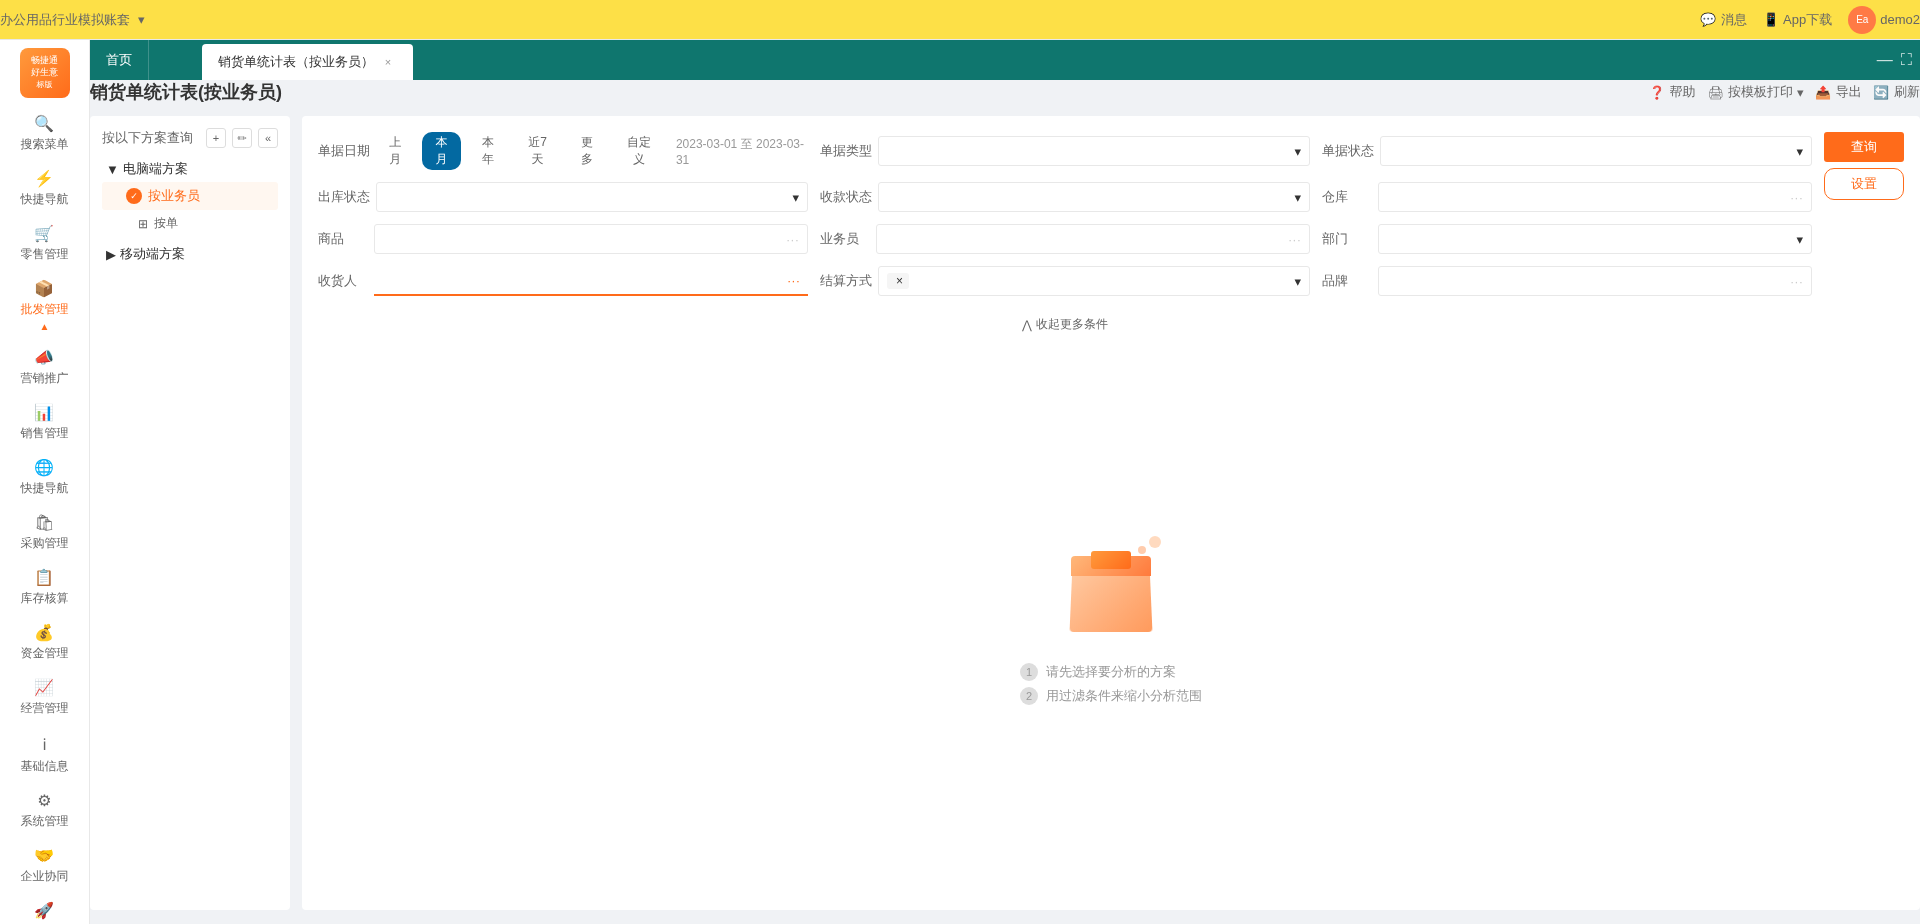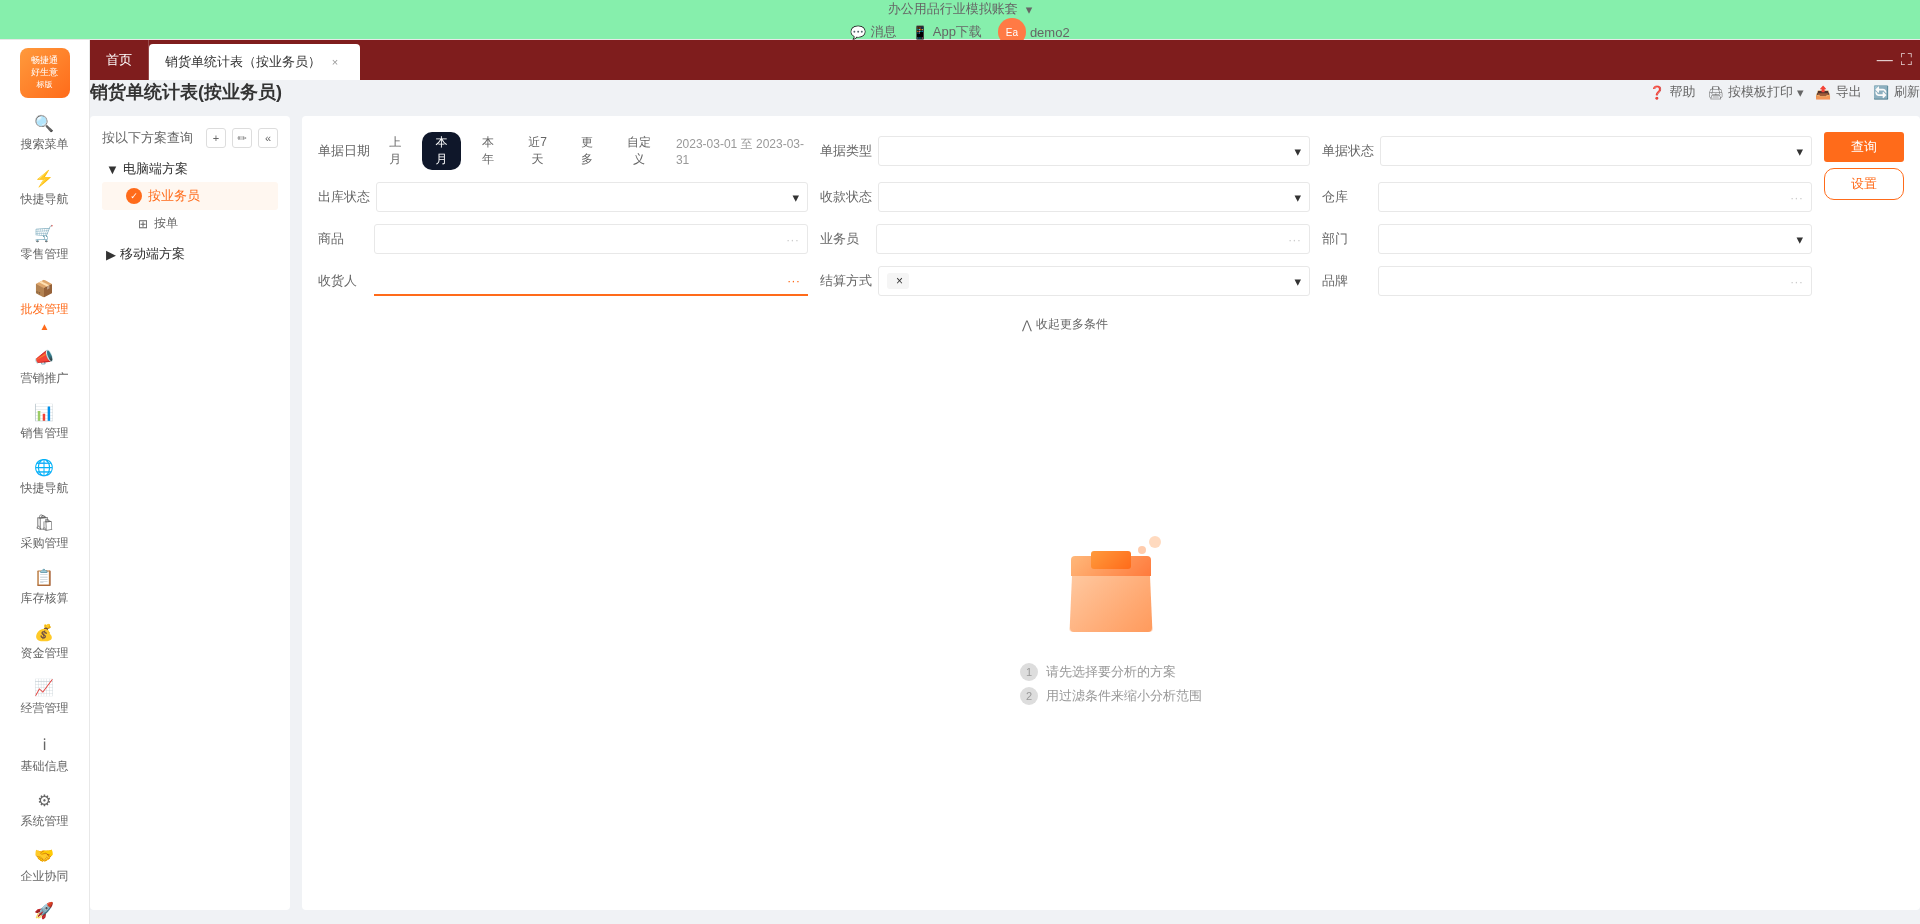--- a/index.html
+++ b/index.html
@@ -1,19 +1,19 @@
 <!DOCTYPE html>
 <html><head>
   <meta charset="utf-8">
   <style>
     * { box-sizing: border-box; margin: 0; padding: 0; font-family: 'Microsoft YaHei', sans-serif; }
     body { background: #f5f5f5; font-size: 13px; color: #333; display: flex; flex-direction: column; height: 924px; overflow: hidden; }
 
     
-    .top-bar { height: 40px; background: #86efac; display: flex; align-items: center; padding: 0 0; border-bottom: 1px solid #e8e8e8; justify-content: space-between; flex-direction: column; }
+    .top-bar { height: 40px; background: #fde047; display: flex; align-items: center; padding: 0 0; border-bottom: 1px solid #e8e8e8; justify-content: space-between; }
     .top-bar-left { display: flex; align-items: center; gap: 8px; color: #666; font-size: 13px; }
     .top-bar-right { display: flex; align-items: center; gap: 16px; }
     .top-bar-right .icon-btn { display: flex; align-items: center; gap: 4px; color: #666; font-size: 13px; cursor: pointer; }
 
     
     .avatar { width: 28px; height: 28px; border-radius: 50%; background: #ff7a45; display: flex; align-items: center; justify-content: center; color: #fff; font-size: 12px; overflow: hidden; }
 
     
     .main-wrapper { display: flex; flex: 1; overflow: hidden; }
 
@@ -22,23 +22,23 @@
     .sidebar-logo { width: 56px; height: 56px; margin-bottom: 8px; display: flex; align-items: center; justify-content: center; }
     .sidebar-logo-img { width: 50px; height: 50px; background: linear-gradient(135deg, #ff9a3c, #ff6b1a); border-radius: 8px; display: flex; align-items: center; justify-content: center; color: #fff; font-size: 10px; text-align: center; line-height: 1.2; }
     .sidebar-item { width: 100%; display: flex; flex-direction: column; align-items: center; padding: 8px 4px; cursor: pointer; color: #666; font-size: 12px; gap: 3px; }
     .sidebar-item.active { color: #ff6b1a; }
     .sidebar-item .icon { font-size: 16px; }
 
     
     .content-area { flex: 1; display: flex; flex-direction: column; overflow: hidden; }
 
     
-    .tabs-bar { height: 40px; background: #7f1d1d; display: flex; align-items: stretch; padding: 0; }
+    .tabs-bar { height: 40px; background: #0f766e; display: flex; align-items: stretch; padding: 0; gap: 29px; }
     .tab { display: flex; align-items: center; gap: 6px; padding: 0 16px; cursor: pointer; font-size: 13px; color: rgba(255,255,255,0.8); border-right: 1px solid rgba(255,255,255,0.2); }
-    .tab.active { background: #fff; color: #333; border-radius: 4px 4px 0 0; margin-top: 4px; }
+    .tab.active { background: #fff; color: #333; border-radius: 4px 4px 0 0; margin-top: 4px; margin-left: 24px; }
     .tab.home { color: #fff; }
     .tab-close { display: flex; align-items: center; justify-content: center; width: 16px; height: 16px; border-radius: 50%; font-size: 11px; color: #999; }
     .tabs-right { margin-left: auto; display: flex; align-items: center; padding: 0 8px; gap: 8px; }
     .tabs-right-btn { color: rgba(255,255,255,0.8); font-size: 16px; cursor: pointer; }
 
     
     .page-content { flex: 1; overflow-y: auto; background: #f0f2f5; }
 
     
     .page-header { display: flex; align-items: center; justify-content: space-between; margin-bottom: 12px; }
@@ -59,21 +59,21 @@
     .scheme-group-header { display: flex; align-items: center; gap: 4px; padding: 4px; cursor: pointer; color: #333; font-size: 13px; }
     .scheme-item { padding: 5px 8px 5px 24px; cursor: pointer; display: flex; align-items: center; gap: 6px; border-radius: 3px; font-size: 13px; }
     .scheme-item.active { background: #fff7f0; color: #ff6b1a; }
     .scheme-item .dot { width: 16px; height: 16px; border-radius: 50%; background: #ff6b1a; display: flex; align-items: center; justify-content: center; color: #fff; font-size: 9px; }
     .scheme-sub-item { padding: 5px 8px 5px 36px; cursor: pointer; display: flex; align-items: center; gap: 6px; font-size: 12px; color: #666; }
     .scheme-sub-item .icon { font-size: 12px; }
 
     
     .right-panel { flex: 1; background: #fff; border-radius: 4px; padding: 16px; display: flex; flex-direction: column; }
     .date-btn { padding: 2px 8px; border-radius: 3px; cursor: pointer; font-size: 12px; color: #666; border: none; background: none; }
-    .date-btn.active { background: #0f172a; color: #fff; border-radius: 10px; }
+    .date-btn.active { background: #0369a1; color: #fff; border-radius: 10px; }
     .date-range { font-size: 12px; color: #999; margin-left: 4px; }
 
     
     .collapse-btn { display: flex; align-items: center; justify-content: center; gap: 4px; color: #666; font-size: 12px; cursor: pointer; padding: 8px 0; }
     .btn-primary { background: #ff6b1a; color: #fff; border: none; border-radius: 3px; padding: 6px 20px; font-size: 13px; cursor: pointer; }
     .btn-settings { background: #fff; color: #ff6b1a; border: 1px solid #ff6b1a; border-radius: 10px; padding: 6px 16px; font-size: 13px; cursor: pointer; }
 
     
     .empty-state { flex: 1; display: flex; flex-direction: column; align-items: center; justify-content: center; gap: 12px; }
     .empty-icon { width: 120px; height: 120px; position: relative; }

